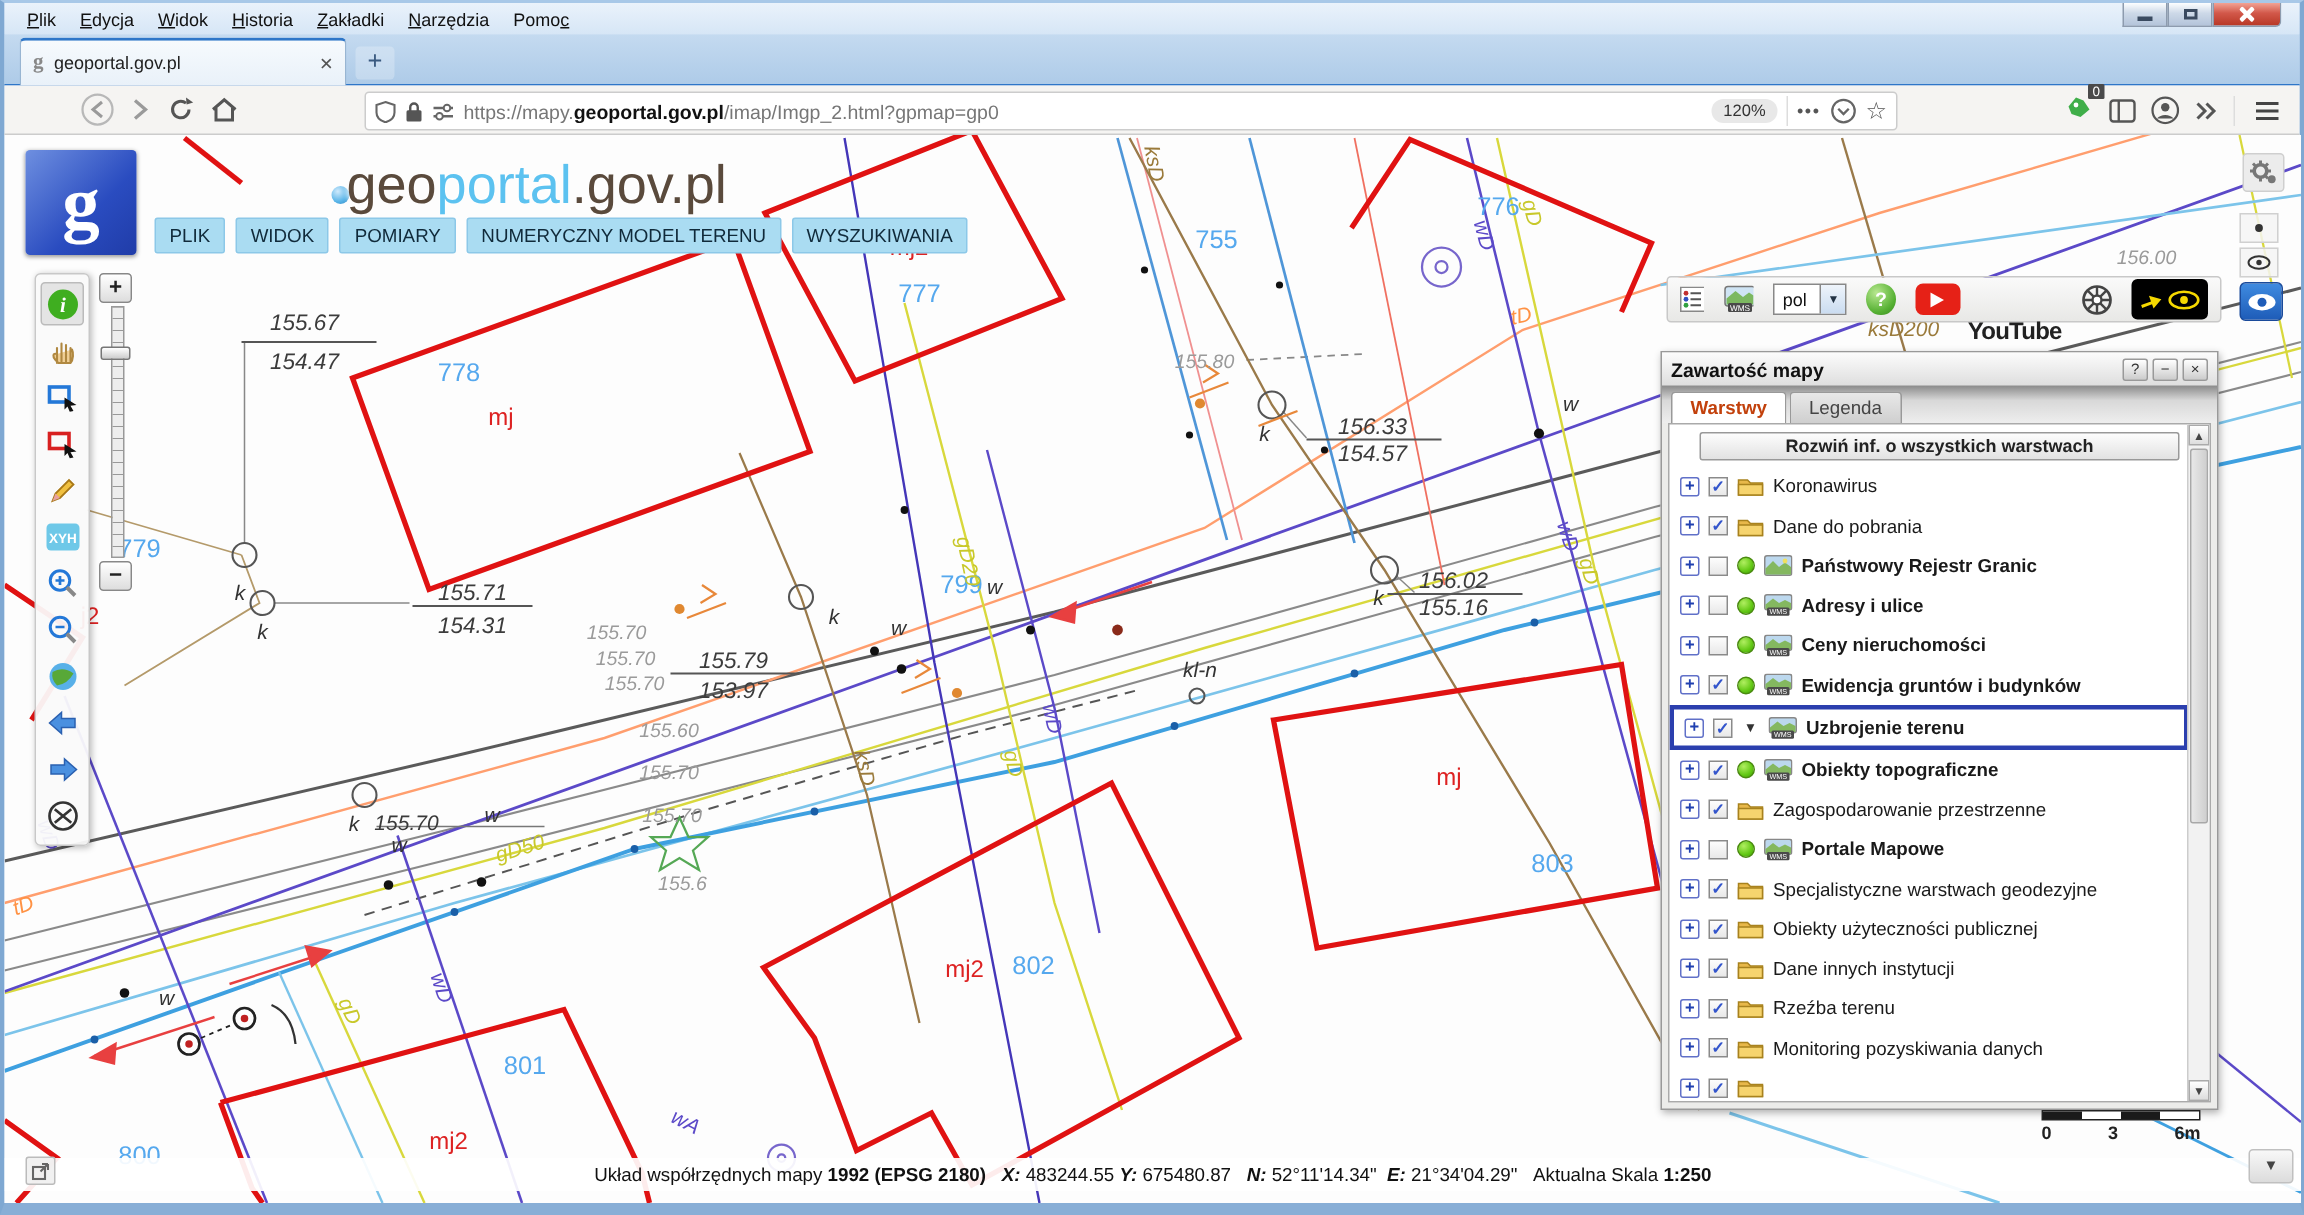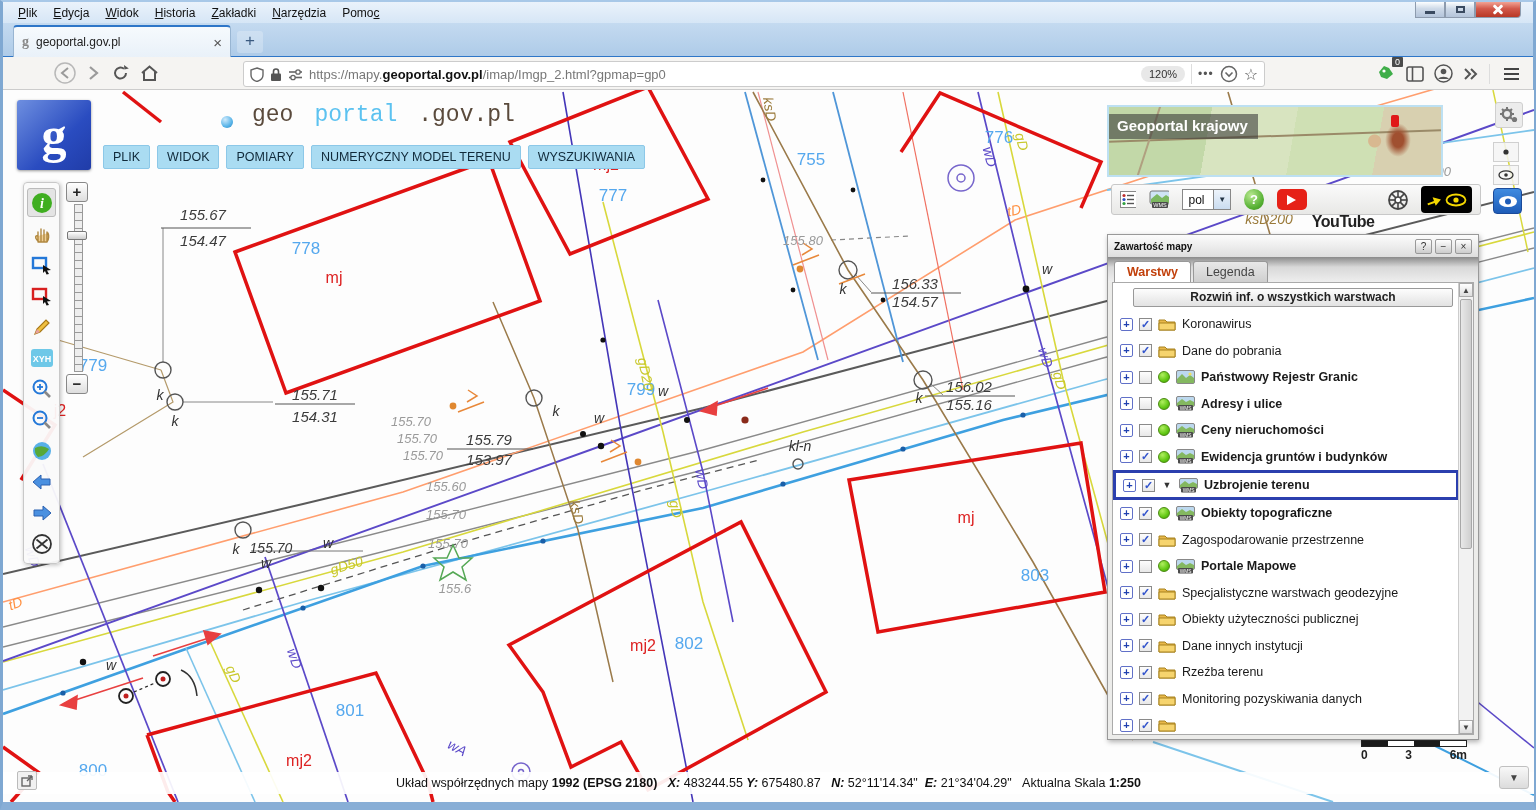--- a/index.html
+++ b/index.html
@@ -56,22 +56,22 @@
   text.frac { fill:#3c3c3c; font-size:15px; font-style:italic; }
   text.lwd { fill:#5b49c8; font-size:14px; font-style:italic;}
   text.lgd { fill:#c8c82a; font-size:14px; font-style:italic;}
   text.lksd { fill:#9a7a3a; font-size:14px; font-style:italic;}
   text.ltd { fill:#ff9244; font-size:14px; font-style:italic;}
   
   .logo { position:absolute; left:14px; top:10px; width:74px; height:70px; border-radius:3px;
           background:linear-gradient(135deg,#6e8fe0,#2a4cc0 60%,#203ca8); display:flex; align-items:center; justify-content:center;
           box-shadow:0 1px 3px rgba(0,0,0,.4);}
   .logo span { color:#fff; font-family:"Liberation Serif",serif; font-size:50px; font-weight:bold; line-height:1;}
-  .wordmark { position:absolute; left:218px; top:12px; font-family:Liberation Mono, monospace; font-size:23px;
-              text-shadow:0 0 4px #fff,0 0 4px #fff; display:flex; align-items:center;gap:21px;}
+  .wordmark { position:absolute; left:218px; top:12px; font-family:Liberation Sans, sans-serif; font-size:36px;
+              text-shadow:0 0 4px #fff,0 0 4px #fff; display:flex; align-items:center;}
   .wordmark .ball { width:12px; height:12px; border-radius:50%; background:radial-gradient(circle at 35% 30%,#cfeafc,#58b4e8 60%,#2a84c0); margin-right:-2px; margin-top:14px;}
   .wordmark .p1,.wordmark .p3 { color:#5a4a3c; }
   .wordmark .p2 { color:#5cc2f0; }
   .appmenu { position:absolute; left:100px; top:55px; display:flex; gap:7px;}
   .appmenu .amt { background:#aadcf2; border:1px solid #8cc8e8; border-radius:2px; padding:4px 9px; font-size:12.5px; color:#102a3a;}
   
   .ltools { position:absolute; left:20px; top:92px; width:37px; background:rgba(250,250,250,.95); border:1px solid #c8c8c8;
             border-radius:4px; box-shadow:1px 1px 4px rgba(0,0,0,.25); display:flex; flex-direction:column; align-items:center; padding:4px 0;}
   .ltools .ti { width:29px; height:29px; display:flex; align-items:center; justify-content:center; border-radius:3px; margin:1px 0;}
   .ltools .ti.active { background:#e4e4e4; border:1px solid #bbb;}
@@ -108,21 +108,21 @@
   .ytb .yt { font-size:16px; font-weight:bold; color:#222; letter-spacing:-.5px;margin-top:45px;}
   .contrastbox { width:54px; height:27px; background:#000; border-radius:4px; display:flex; align-items:center; justify-content:space-around; padding:0 4px;}
   .minicol { position:absolute; left:1490px; }
   .minibtn { width:26px; height:20px; background:rgba(245,245,245,.85); border:1px solid #d0d0d0; display:flex; align-items:center; justify-content:center; margin-bottom:3px;}
   .eyebtn { width:29px; height:26px; background:linear-gradient(#3f8be0,#1e5cb8); border:1px solid #1a4a9a; border-radius:4px;
             display:flex; align-items:center; justify-content:center;}
   
   .panel { position:absolute; left:1104px; top:144px; width:372px; height:506px; background:#ececea; border:1px solid #999;
            box-shadow:1px 2px 5px rgba(0,0,0,.3); font-size:12.5px;}
   .phead { height:22px; background:linear-gradient(#fcfcfc,#dedede); display:flex; align-items:center; padding:0 6px;}
-  .phead .ptitle { flex:1; font-weight:bold; font-size:10px; color:#111;}
+  .phead .ptitle { flex:1; font-weight:bold; font-size:13px; color:#111;}
   .phbtn { width:17px; height:15px; background:linear-gradient(#fff,#ccc); border:1px solid #999; border-radius:2px; font-size:10px; color:#333;
            display:flex; align-items:center; justify-content:center; margin-left:3px;}
   .ptabs { height:25px; background:linear-gradient(#8a8a8a,#d8d8d8 40%,#eee); display:flex; align-items:flex-end; padding-left:6px; gap:2px;}
   .ptab { padding:3px 12px 3px; font-size:12.5px; border:1px solid #999; border-bottom:none; border-radius:3px 3px 0 0;
           background:linear-gradient(#e8e8e8,#cfcfcf); color:#444;}
   .ptab.active { background:#fff; font-weight:bold; color:#c2410c;}
   .pbody { position:absolute; left:4px; right:4px; top:47px; bottom:4px; background:#fff; border:1px solid #aaa; overflow:hidden;}
   .expandbtn { margin:5px auto 4px; width:320px; height:19px; background:linear-gradient(#fdfdfd,#e2e2e2); border:1px solid #999;
                border-radius:2px; font-size:12px; color:#222; text-align:center; line-height:17px;font-weight:bold;}
   .lrow { display:flex; align-items:center; height:26.5px; padding-left:7px; gap:6px; white-space:nowrap;}
@@ -563,27 +563,20 @@
 
     <div class="slider">
       <div class="sbtn">+</div>
       <div style="position:relative;">
         <div class="strack"></div>
         <div class="shandle"></div>
       </div>
       <div class="sbtn">−</div>
     </div>
 
-    <div class="overview">
-      <div class="road1"></div>
-        <div class="road2"></div>
-      <div class="city"></div>
-        <div class="marker"></div>
-      <div class="ovlabel">Geoportal krajowy</div>
-    </div>
     <div class="gearbtn">
       <svg width="20" height="18">
           <g fill="#777">
             <circle cx="8" cy="8" r="4.2" fill="none" stroke="#777" stroke-width="2.4"></circle>
             <g stroke="#777" stroke-width="2">
               <line x1="8" y1="1" x2="8" y2="3.5"></line>
               <line x1="8" y1="12.5" x2="8" y2="15"></line>
               <line x1="1" y1="8" x2="3.5" y2="8"></line>
               <line x1="12.5" y1="8" x2="15" y2="8"></line>
               <line x1="3" y1="3" x2="4.8" y2="4.8"></line>

